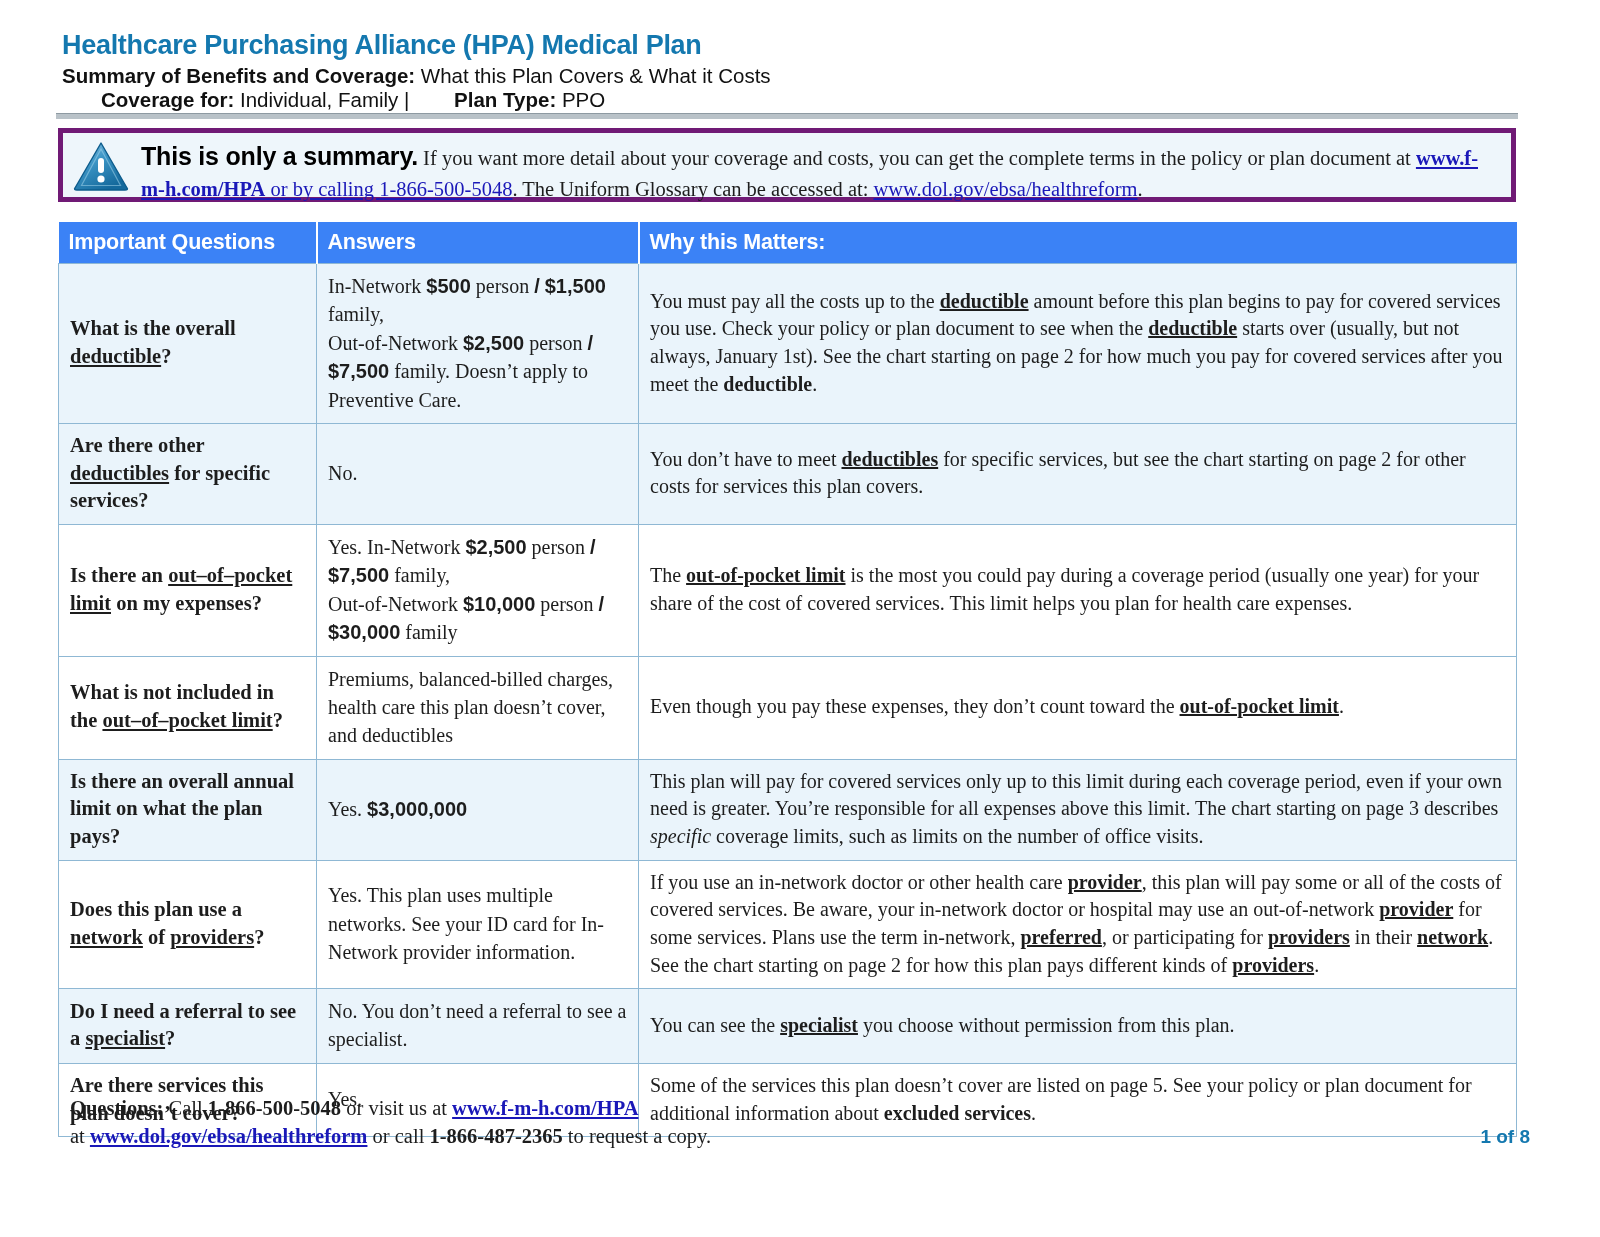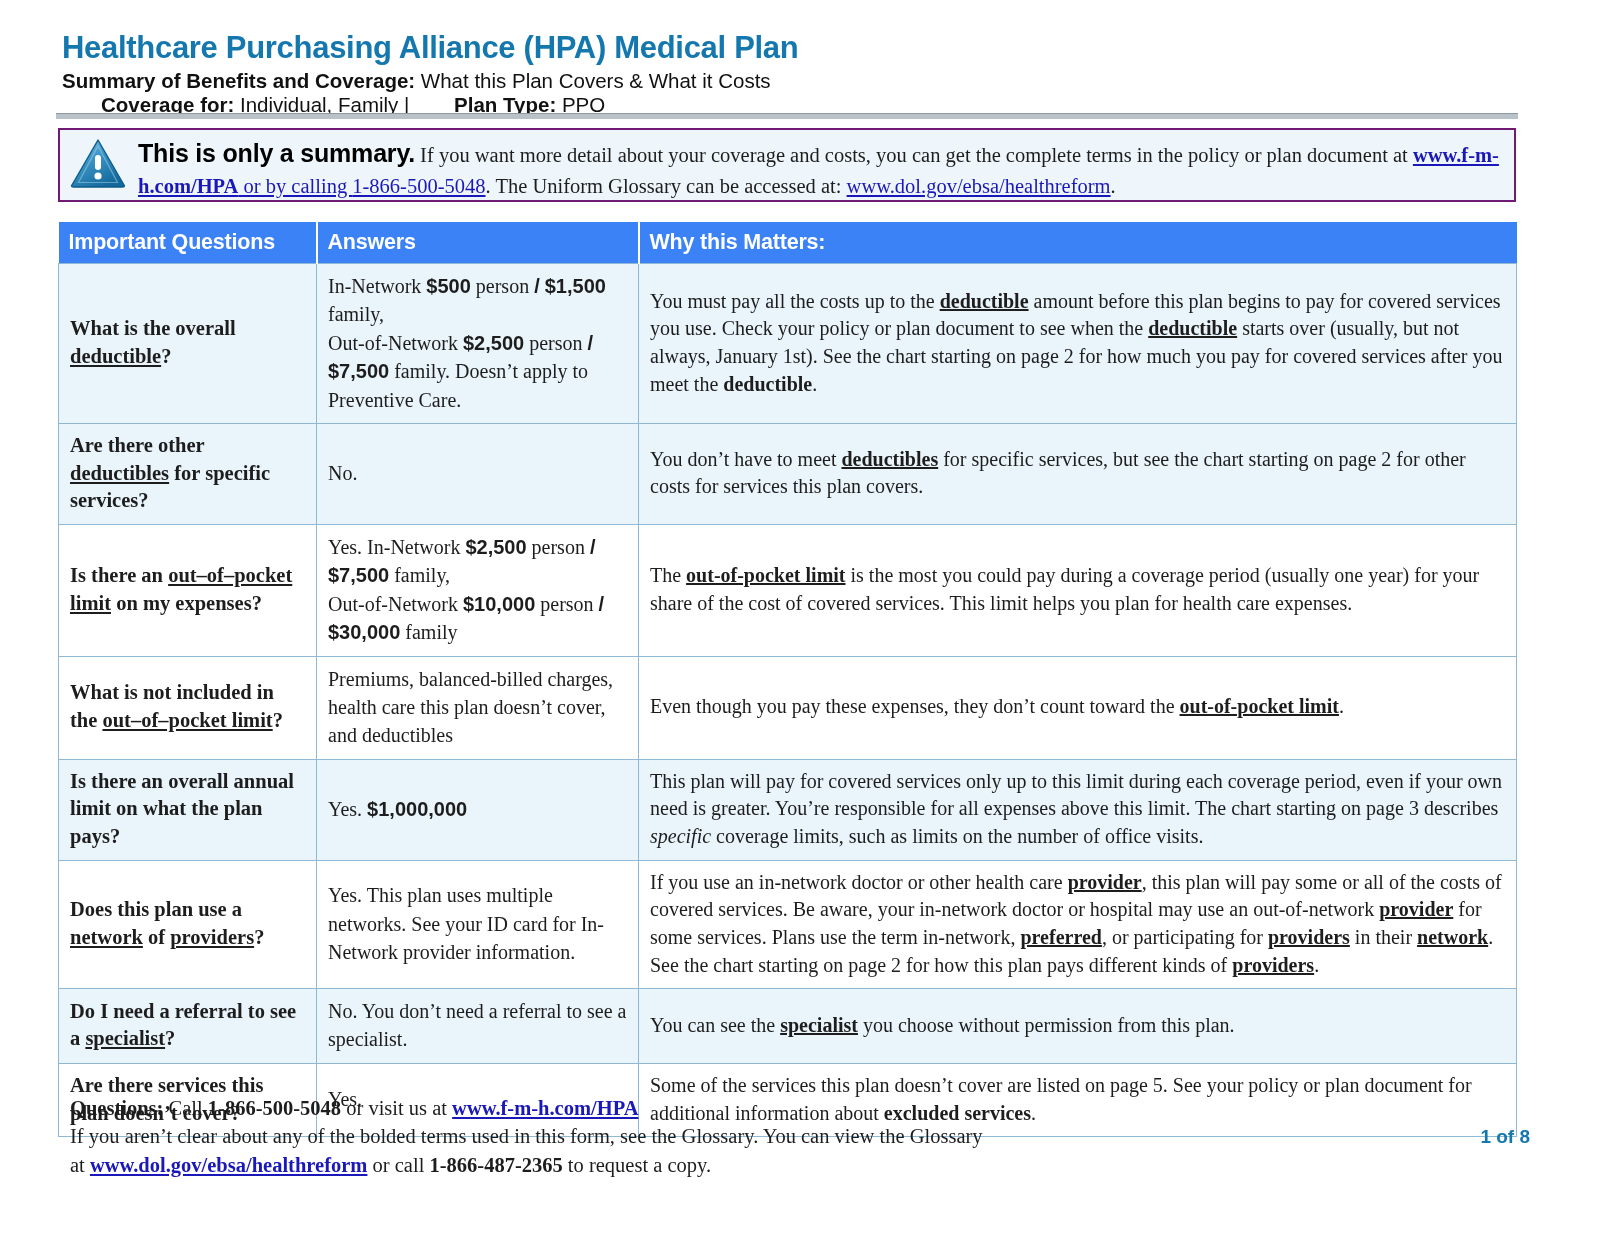--- a/index.html
+++ b/index.html
@@ -30,21 +30,21 @@
     width: 1448px;
   }
   .header-row {
     display: flex;
     justify-content: space-between;
     align-items: baseline;
   }
   .title-main {
     font-family: "Liberation Sans", sans-serif;
     font-weight: bold;
-    font-size: 31px;
+    font-size: 27px;
     color: #1478af;
     letter-spacing: -0.3px;
     white-space: nowrap;
   }
   .coverage-period {
     font-family: "Liberation Sans", sans-serif;
     font-weight: bold;
     font-size: 20px;
     color: #1478af;
     white-space: nowrap;
@@ -78,21 +78,21 @@
     background: #b9c2c8;
     border-top: 1px solid #8e9aa2;
   }
 
   
   .notice {
     position: absolute;
     left: 58px; top: 128px;
     width: 1458px; height: 74px;
     background: #eef6fb;
-    border: 2px solid #701a75;
+    border: 5px solid #701a75;
     box-sizing: border-box;
     display: flex;
     align-items: flex-start;
   }
   .notice-icon {
     width: 76px;
     flex: 0 0 76px;
     display: flex;
     justify-content: center;
     align-items: center;
@@ -267,21 +267,21 @@
           <td class="a"><span>Yes.  In-Network </span><span class="amt">$2,500</span><span> person </span><span class="amt">/</span><span> </span><span class="amt">$7,500</span><span> family,</span><br><span>Out-of-Network </span><span class="amt">$10,000</span><span> person </span><span class="amt">/</span><span> </span><span class="amt">$30,000</span><span> family</span></td>
           <td class="w"><span>The </span><span class="gl">out-of-pocket limit</span><span> is the most you could pay during a coverage period (usually one year) for your share of the cost of covered services. This limit helps you plan for health care expenses.</span></td>
         </tr>
         <tr class="plain">
           <td class="q"><span>What is not included in the </span><span class="gl">out–of–pocket limit</span><span>?</span></td>
           <td class="a"><span>Premiums, balanced-billed charges, health care this plan doesn’t cover, and deductibles</span></td>
           <td class="w"><span>Even though you pay these expenses, they don’t count toward the </span><span class="gl">out-of-pocket limit</span><span>.</span></td>
         </tr>
         <tr class="shade">
           <td class="q"><span>Is there an overall annual limit on what the plan pays?</span></td>
-          <td class="a"><span>Yes. </span><span class="amt">$1,000,000</span></td>
+          <td class="a"><span>Yes. </span><span class="amt">$3,000,000</span></td>
           <td class="w"><span>This plan will pay for covered services only up to this limit during each coverage period, even if your own need is greater.  You’re responsible for all expenses above this limit.  The chart starting on page 3 describes </span><i>specific</i><span> coverage limits, such as limits on the number of office visits.</span></td>
         </tr>
         <tr class="plain">
           <td class="q"><span>Does this plan use a </span><span class="gl">network</span><span> of </span><span class="gl">providers</span><span>?</span></td>
           <td class="a"><span>Yes.  This plan uses multiple networks.  See your ID card for In-Network provider information.</span></td>
           <td class="w"><span>If you use an in-network doctor or other health care </span><span class="gl">provider</span><span>, this plan will pay some or all of the costs of covered services. Be aware, your in-network doctor or hospital may use an out-of-network </span><span class="gl">provider</span><span> for some services.  Plans use the term in-network, </span><span class="gl">preferred</span><span>, or participating for </span><span class="gl">providers</span><span> in their </span><span class="gl">network</span><span>.  See the chart starting on page 2 for how this plan pays different kinds of </span><span class="gl">providers</span><span>.</span></td>
         </tr>
         <tr class="shade">
           <td class="q"><span>Do I need a referral to see a </span><span class="gl">specialist</span><span>?</span></td>
           <td class="a"><span>No.  You don’t need a referral to see a specialist.</span></td>
@@ -290,18 +290,17 @@
         <tr class="plain">
           <td class="q"><span>Are there services this plan doesn’t cover?</span></td>
           <td class="a"><span>Yes.</span></td>
           <td class="w"><span>Some of the services this plan doesn’t cover are listed on page 5.  See your policy or plan document for additional information about </span><span class="gl-nb">excluded services</span><span>.</span></td>
         </tr>
       </tbody>
   </table>
 
   <div class="footer">
     <div><b>Questions:</b><span> Call </span><b>1-866-500-5048</b><span> or visit us at </span><a class="lnk" href="#">www.f-m-h.com/HPA</a></div>
-    <div>If you aren’t clear about any of the bolded terms used in this form, see the Glossary.  You can view the Glossary</div>
     <div><span>at </span><a class="lnk" href="#">www.dol.gov/ebsa/healthreform</a><span> or call </span><b>1-866-487-2365</b><span> to request a copy.</span></div>
   </div>
   <div class="page-num">1 of 8</div>
 
 </div>
 
 </body></html>

